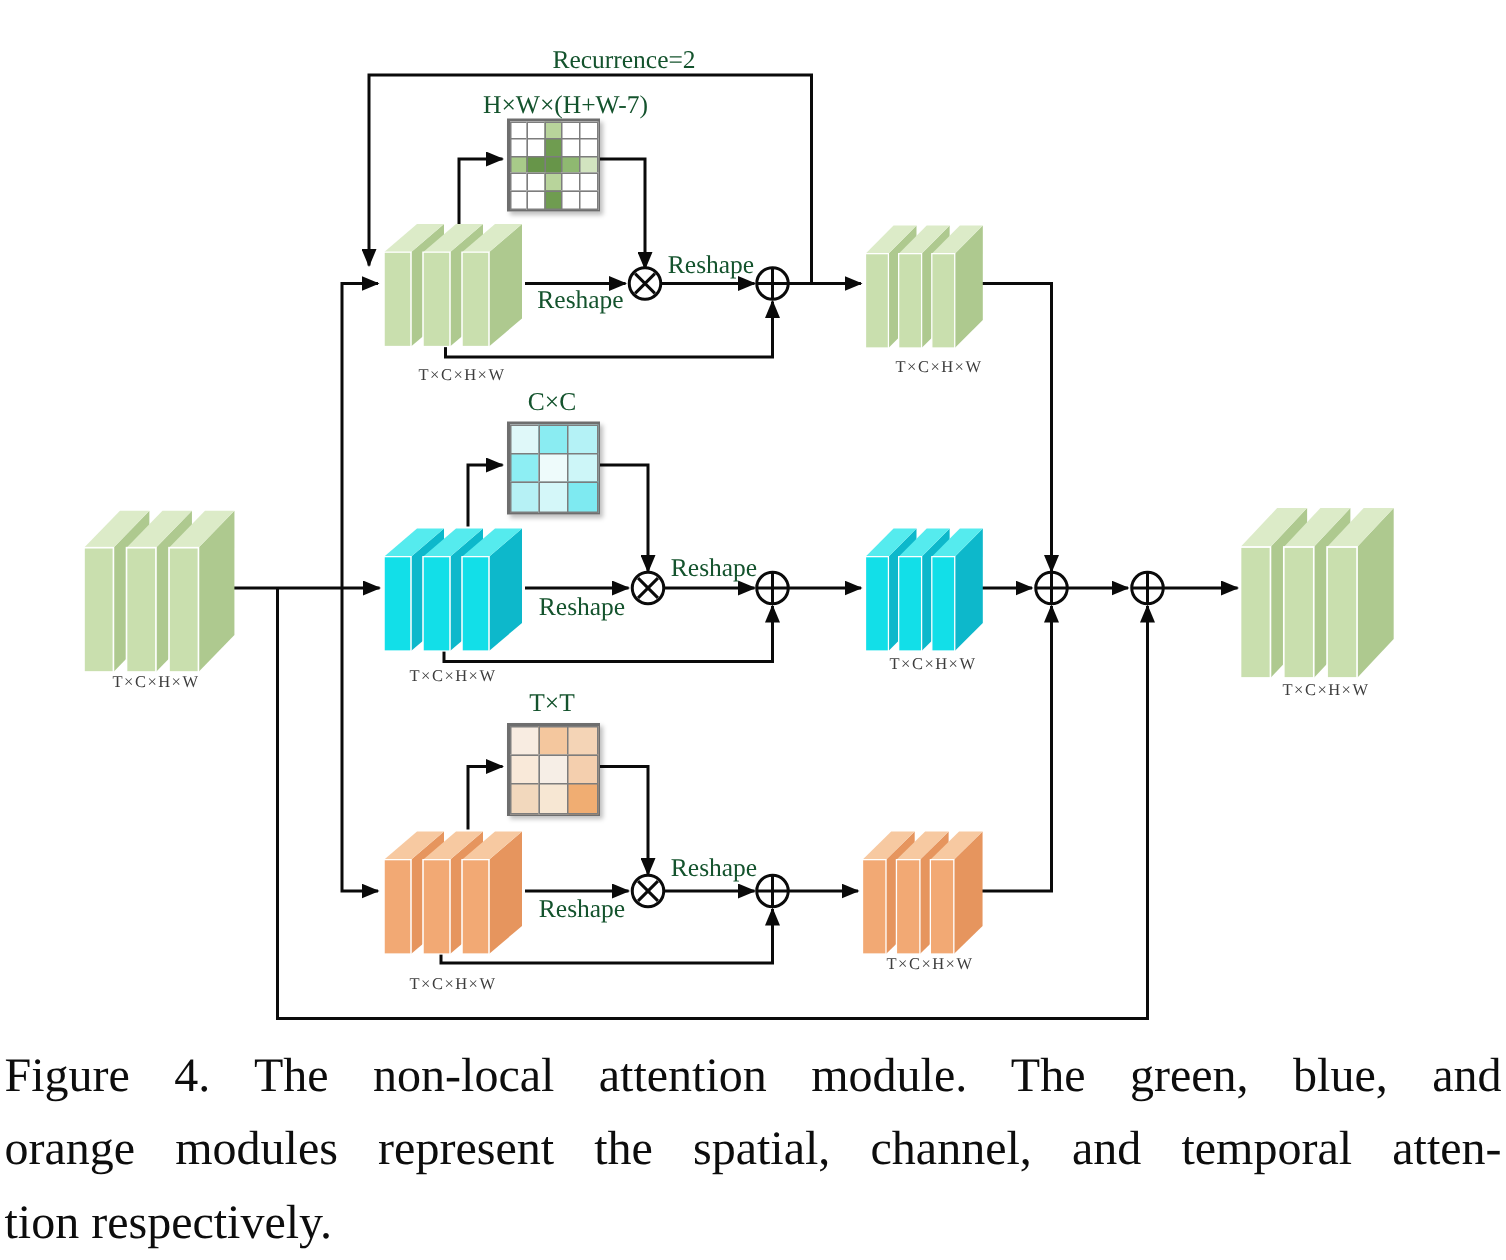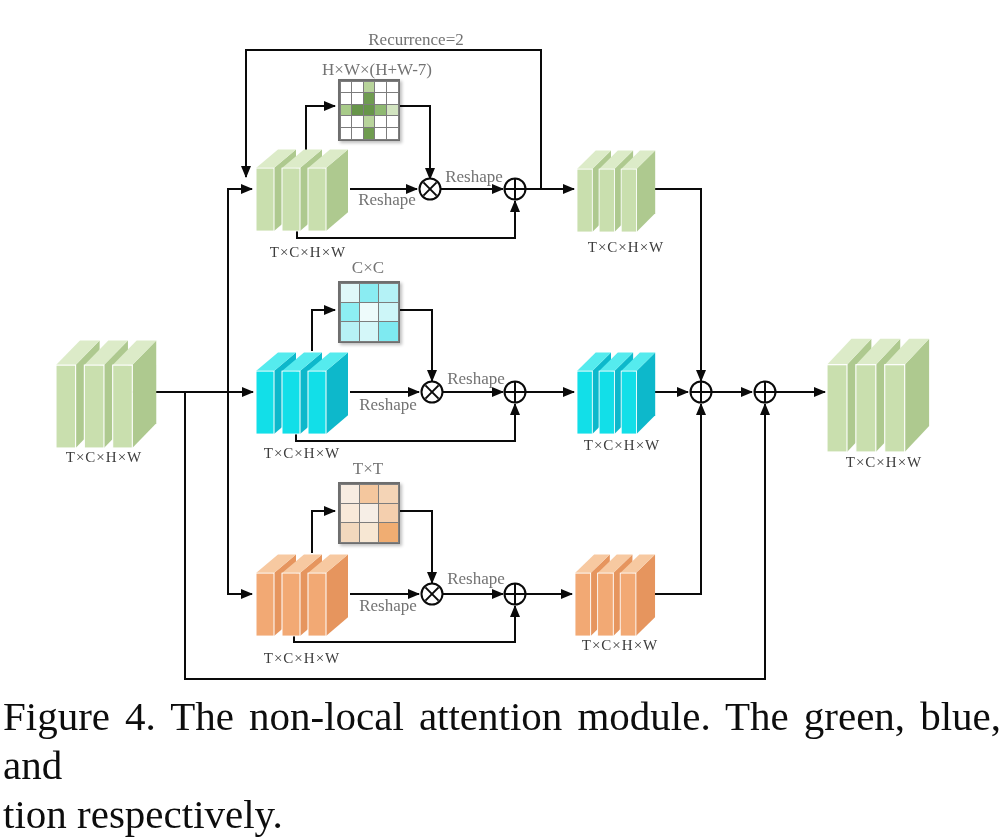--- a/index.html
+++ b/index.html
@@ -1,26 +1,26 @@
 <!DOCTYPE html>
 <html><head>
 <meta charset="utf-8">
 <style>
   html,body{margin:0;padding:0;background:#ffffff;}
   .stage{position:relative;width:1004px;height:840px;background:#ffffff;overflow:hidden;
          font-family:"Liberation Serif", serif;color:#111;}
   .stage svg{position:absolute;left:0;top:0;}
   .lbl{position:absolute;transform:translateX(-50%);white-space:nowrap;
-       font-family:"Liberation Serif", serif;color:#737373;}
-  .lbl.dim{font-size:15px;color:#3d3d3d;letter-spacing:1px;}
+       font-family:"Liberation Serif", serif;color:#14532d;}
+  .lbl.dim{font-size:11px;color:#3d3d3d;letter-spacing:1px;}
   .lbl.small{font-size:17px;}
   .gridbox{position:absolute;display:grid;width:58px;height:58px;
            border:2px solid #6e6e6e;background:#fff;box-shadow:2px 2px 3px rgba(0,0,0,.25);}
   .gridbox .grid-cell{border:1px solid #7d7d7d;margin:-0.5px;}
-  .caption{position:absolute;left:3px;right:3px;top:692px;font-size:41px;
+  .caption{position:absolute;left:3px;right:3px;top:692px;font-size:32px;
            line-height:49px;color:#0d0d0d;}
   .caption .jline{text-align:justify;text-align-last:justify;}
   .caption .lline{text-align:left;font-family:Liberation Serif, serif;}
 </style>
 </head>
 <body>
 
 <div class="stage">
 
   <svg width="1004" height="690" viewBox="0 0 1004 690">
@@ -179,15 +179,16 @@
   <span class="lbl dim" style="left:308px;top:244px;">T×C×H×W</span>
   <span class="lbl dim" style="left:626px;top:239px;">T×C×H×W</span>
   <span class="lbl dim" style="left:302px;top:445px;">T×C×H×W</span>
   <span class="lbl dim" style="left:622px;top:437px;">T×C×H×W</span>
   <span class="lbl dim" style="left:302px;top:650px;">T×C×H×W</span>
   <span class="lbl dim" style="left:620px;top:637px;">T×C×H×W</span>
   <span class="lbl dim" style="left:884px;top:454px;">T×C×H×W</span>
 
   <div class="caption">
     <div class="jline">Figure 4. The non-local attention module.  The green, blue, and</div>
+    <div class="jline">orange modules represent the spatial, channel, and temporal atten-</div>
     <div class="lline">tion respectively.</div>
   </div>
 </div>
 
 </body></html>

